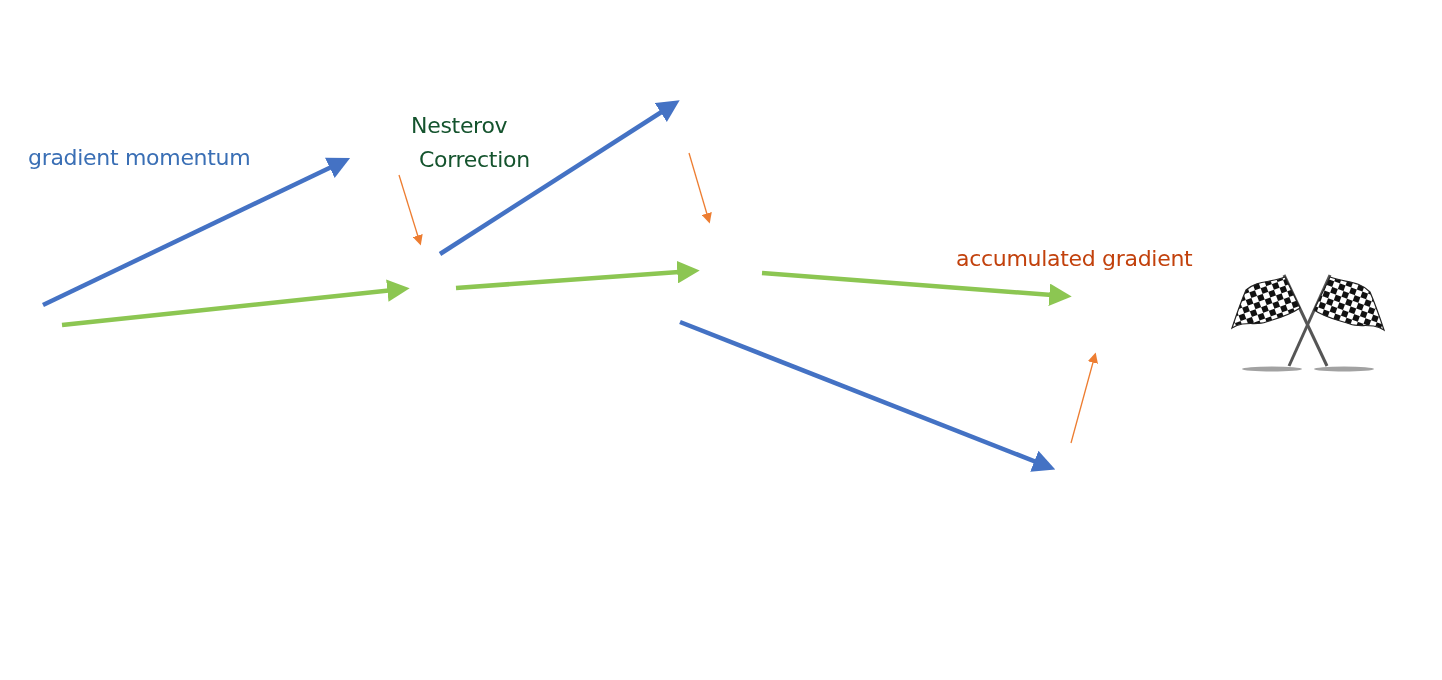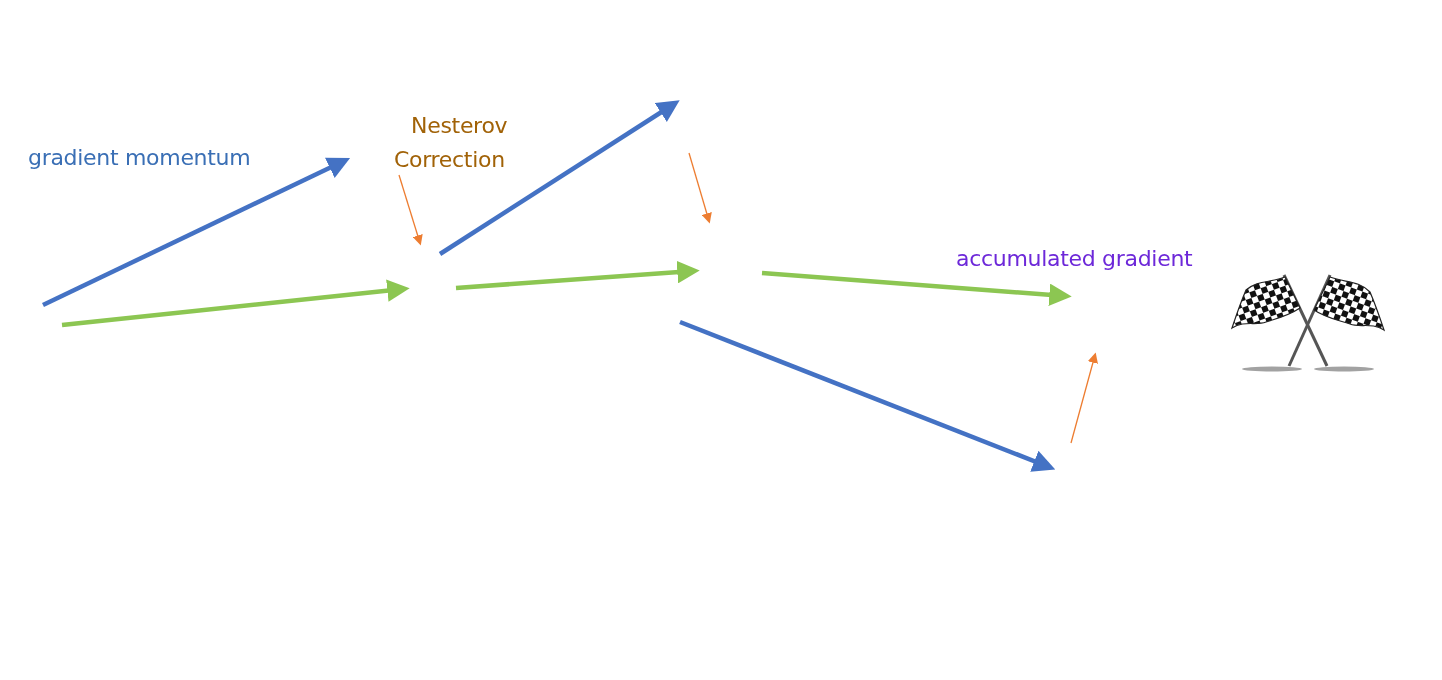--- a/index.html
+++ b/index.html
@@ -1,21 +1,21 @@
 <!DOCTYPE html>
 <html><head>
   <meta charset="utf-8">
   <style>
     html, body { margin: 0; padding: 0; background: #ffffff; }
     body { width: 1442px; height: 680px; position: relative; overflow: hidden; font-family: "Liberation Sans", "DejaVu Sans", sans-serif; }
     #diagram { position: absolute; left: 0; top: 0; }
     .label { position: absolute; font-family: "DejaVu Sans", "Liberation Sans", sans-serif; font-size: 22px; line-height: 34px; white-space: nowrap; letter-spacing: -0.3px; }
     .lbl-blue { color: #3a6fb5; }
-    .lbl-yellow { color: #a16207; }
-    .lbl-green { color: #6d28d9; }
+    .lbl-yellow { color: #14532d; }
+    .lbl-green { color: #c2410c; }
   </style>
 </head>
 <body>
 
 <svg id="diagram" width="1442" height="680" viewBox="0 0 1442 680" xmlns="http://www.w3.org/2000/svg">
   <defs>
     <marker id="head-blue" markerWidth="5" markerHeight="5" refX="3.5" refY="2.5" orient="auto" markerUnits="strokeWidth">
       <path d="M0,0 L5,2.5 L0,5 Z" fill="#4472c4"></path>
     </marker>
     <marker id="head-green" markerWidth="5" markerHeight="5" refX="3.5" refY="2.5" orient="auto" markerUnits="strokeWidth">
@@ -68,14 +68,14 @@
     <line x1="1330" y1="275" x2="1289" y2="366" stroke="#555" stroke-width="3"></line>
 
     <path d="M1285,277 C1270,283 1258,280 1246,290 C1240,304 1236,316 1232,328 C1244,320 1256,326 1266,322 C1278,318 1288,316 1300,308 Z" fill="url(#checker2)" stroke="#222" stroke-width="1.2"></path>
 
     <path d="M1330,277 C1346,283 1358,280 1370,292 C1376,306 1380,318 1384,330 C1372,322 1360,328 1350,324 C1338,320 1326,318 1314,310 Z" fill="url(#checker3)" stroke="#222" stroke-width="1.2"></path>
   </g>
 </svg>
 
 <div class="label lbl-blue" style="left:28px; top:141px;">gradient momentum</div>
 <div class="label lbl-yellow" style="left:411px; top:109px;">Nesterov</div>
-<div class="label lbl-yellow" style="left:394px; top:143px;">Correction</div>
+<div class="label lbl-yellow" style="left:419px; top:143px;">Correction</div>
 <div class="label lbl-green" style="left:956px; top:242px;">accumulated gradient</div>
 
 </body></html>

